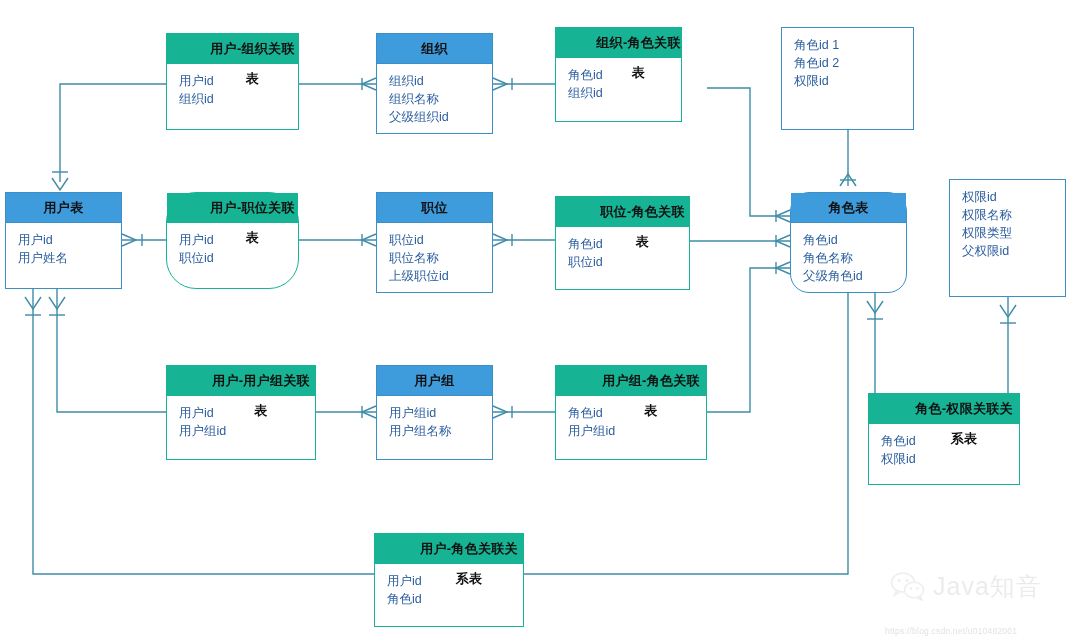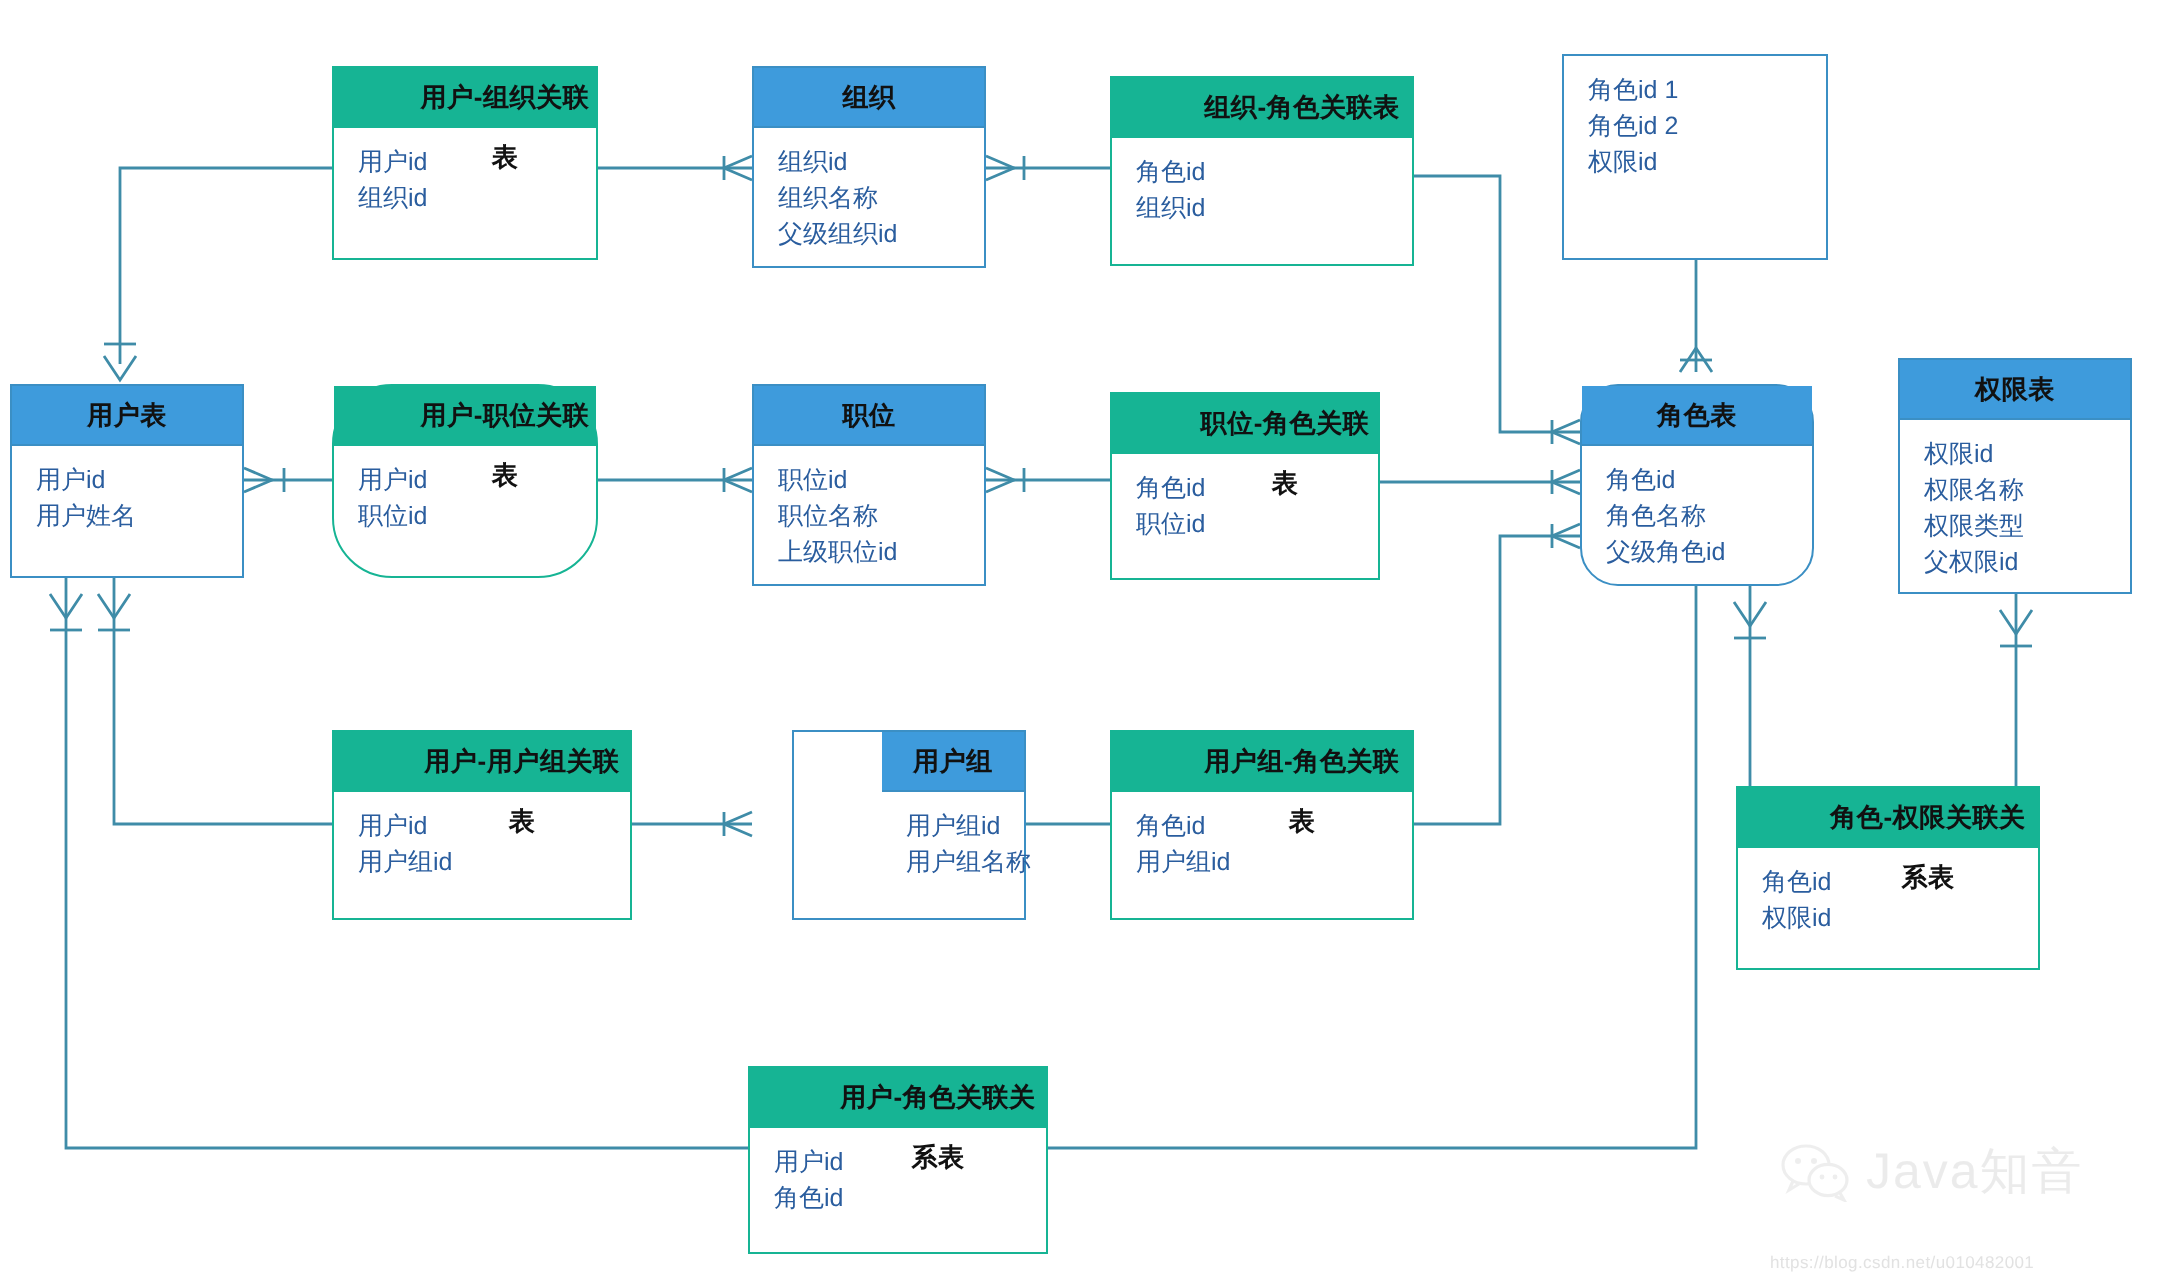--- a/index.html
+++ b/index.html
@@ -113,21 +113,21 @@
         </div>
       </div>
       <div class="ent" style="left: 376px; top: 33px; width: 117px; height: 101px;">
         <div class="hd blue">组织</div>
         <div class="bd">
           <div class="at">组织id</div>
           <div class="at">组织名称</div>
           <div class="at">父级组织id</div>
         </div>
       </div>
-      <div class="ent greenbox" style="left: 555px; top: 38px; width: 152px; height: 95px;">
+      <div class="ent greenbox" style="left: 555px; top: 27px; width: 127px; height: 95px;">
         <div class="hd green">组织-角色关联表</div>
         <div class="bd">
           <div class="at">角色id</div>
           <div class="at">组织id</div>
         </div>
       </div>
       <div class="ent" style="left: 781px; top: 27px; width: 133px; height: 103px;">
         <div class="bd">
           <div class="at">角色id 1</div>
           <div class="at">角色id 2</div>
@@ -165,36 +165,35 @@
       </div>
       <div class="ent" style="left: 790px; top: 192px; width: 117px; height: 101px; border-radius: 19px;">
         <div class="hd blue">角色表</div>
         <div class="bd">
           <div class="at">角色id</div>
           <div class="at">角色名称</div>
           <div class="at">父级角色id</div>
         </div>
       </div>
       <div class="ent" style="left: 949px; top: 179px; width: 117px; height: 118px;">
-        <div class="hd blue">权限表</div>
         <div class="bd">
           <div class="at">权限id</div>
           <div class="at">权限名称</div>
           <div class="at">权限类型</div>
           <div class="at">父权限id</div>
         </div>
       </div>
       <div class="ent greenbox" style="left: 166px; top: 365px; width: 150px; height: 95px;">
         <div class="hd green">用户-用户组关联表</div>
         <div class="bd">
           <div class="at">用户id</div>
           <div class="at">用户组id</div>
         </div>
       </div>
-      <div class="ent" style="left: 396px; top: 365px; width: 117px; height: 95px; padding-left: 44px;">
+      <div class="ent" style="left: 376px; top: 365px; width: 117px; height: 95px;">
         <div class="hd blue">用户组</div>
         <div class="bd">
           <div class="at">用户组id</div>
           <div class="at">用户组名称</div>
         </div>
       </div>
       <div class="ent greenbox" style="left: 555px; top: 365px; width: 152px; height: 95px;">
         <div class="hd green">用户组-角色关联表</div>
         <div class="bd">
           <div class="at">角色id</div>

